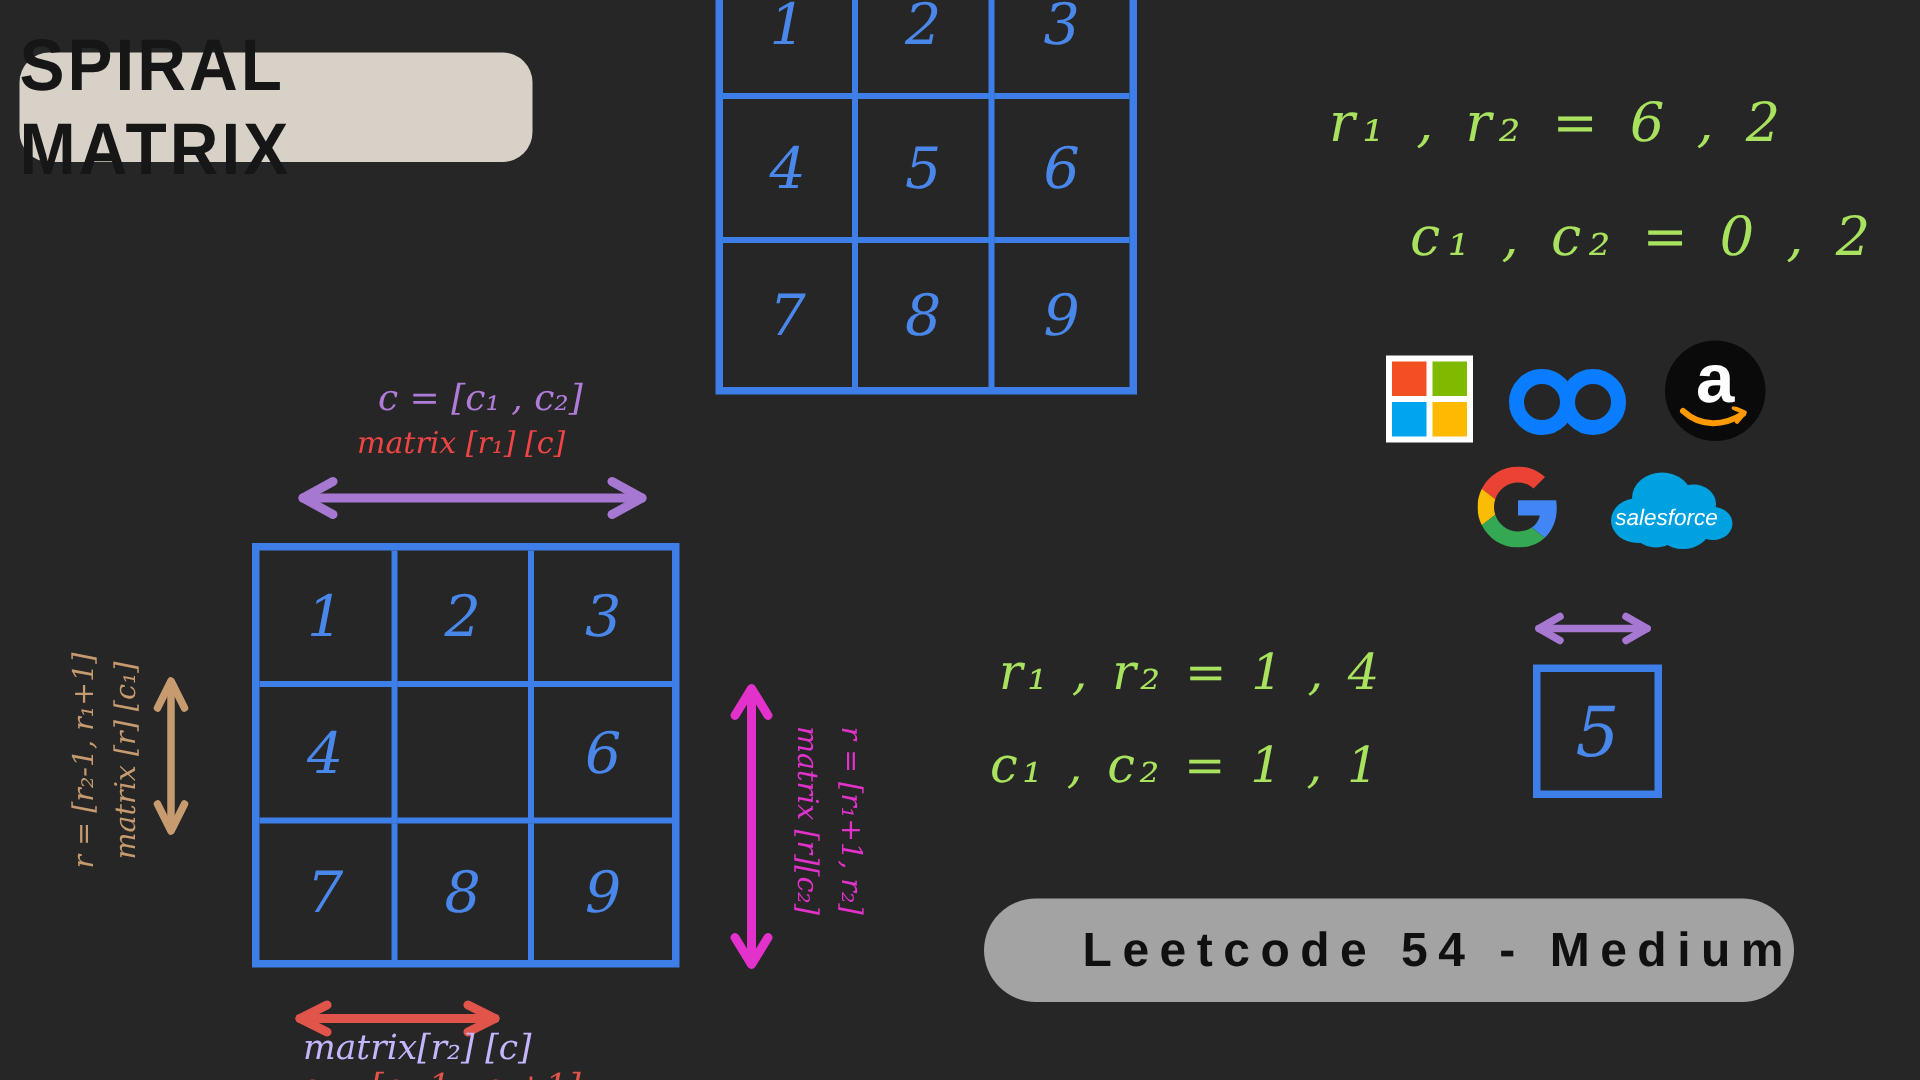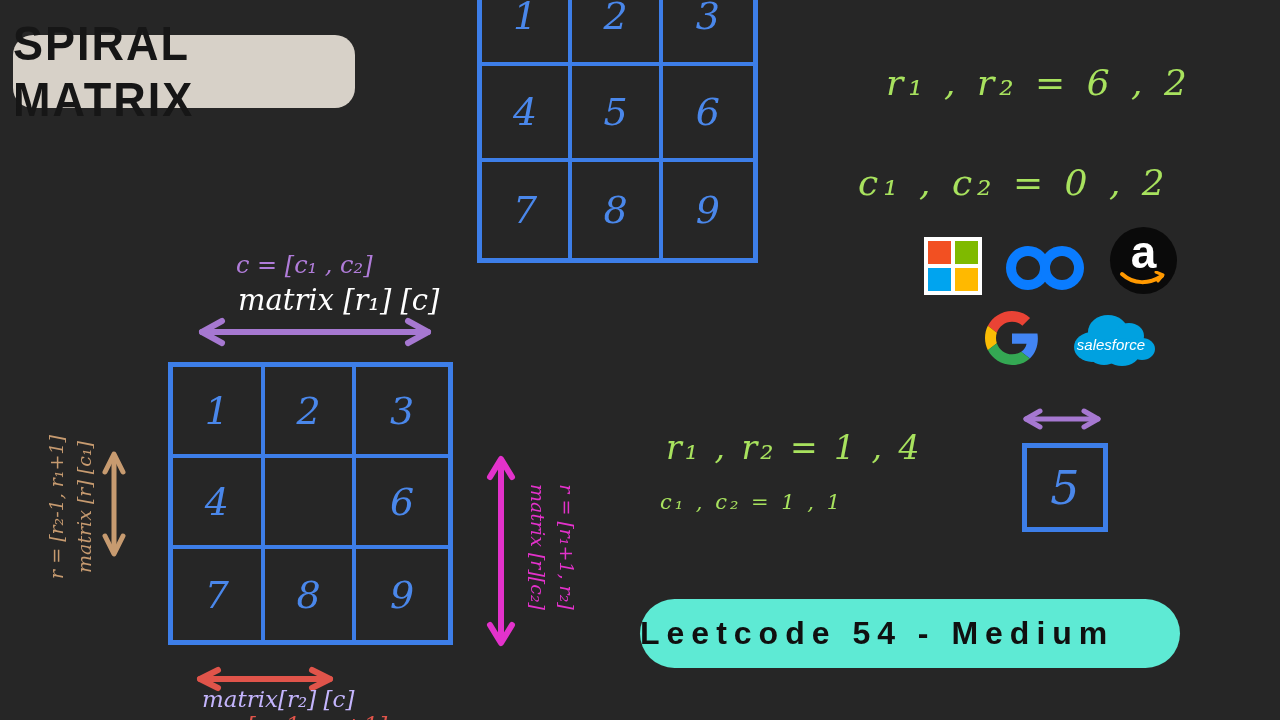--- a/index.html
+++ b/index.html
@@ -4,47 +4,47 @@
 <style>
   html,body{margin:0;padding:0;background:#262626;}
   .stage{position:relative;width:1280px;height:720px;overflow:hidden;background:#262626;
          font-family:"DejaVu Serif",serif;}
 
   
   .title-badge{position:absolute;left:13px;top:35px;width:342px;height:73px;background:#d7d1c8;
      border-radius:20px;display:flex;align-items:center;}
   .title-badge span{font-family:"Liberation Sans",sans-serif;font-weight:bold;font-size:45px;
      letter-spacing:2px;color:#161616;transform:scaleY(1.08);}
-  .diff-badge{position:absolute;left:640px;top:599px;width:540px;height:69px;background:#5eead4;
-     border-radius:36px;display:flex;align-items:center;justify-content:flex-start;}
+  .diff-badge{position:absolute;left:656px;top:599px;width:540px;height:69px;background:#a3a3a3;
+     border-radius:36px;display:flex;align-items:center;justify-content:flex-end;}
   .diff-badge span{font-family:"Liberation Sans",sans-serif;font-weight:bold;font-size:32px;
      letter-spacing:7px;color:#101010;white-space:nowrap;}
 
   
   .matrix{position:absolute;border:5px solid #3d7ee8;display:grid;
      grid-template-columns:repeat(3,1fr);grid-template-rows:repeat(3,1fr);box-sizing:border-box;}
   .matrix .cell{display:flex;align-items:center;justify-content:center;color:#4a87ea;
      font-style:italic;font-size:38px;border-right:4px solid #3d7ee8;border-bottom:4px solid #3d7ee8;}
   .matrix .cell:nth-child(3n){border-right:none;}
   .matrix .cell:nth-child(n+7){border-bottom:none;}
   #matrix-top{left:477px;top:-35px;width:281px;height:298px;}
   #matrix-bottom{left:168px;top:362px;width:285px;height:283px;}
   .single-box{position:absolute;left:1022px;top:443px;width:86px;height:89px;border:5px solid #3d7ee8;
      box-sizing:border-box;display:flex;align-items:center;justify-content:center;
      color:#4a87ea;font-style:italic;font-size:46px;}
 
   
   .hand{position:absolute;font-style:italic;white-space:nowrap;}
   .green{color:#a8e25e;}
   .eq-top1{left:886px;top:62px;font-size:36px;letter-spacing:5px;}
-  .eq-top2{left:858px;top:138px;font-size:36px;letter-spacing:5px;margin-top:24px;}
+  .eq-top2{left:940px;top:138px;font-size:36px;letter-spacing:5px;}
   .eq-mid1{left:666px;top:428px;font-size:33px;letter-spacing:3px;}
-  .eq-mid2{left:660px;top:490px;font-size:21px;letter-spacing:3px;}
-  .purple-l1{left:236px;top:251px;font-size:24px;color:#b07cd9;}
-  .purple-l2{left:238px;top:283px;font-size:29px;color:#ffffff;}
+  .eq-mid2{left:660px;top:490px;font-size:33px;letter-spacing:3px;}
+  .purple-l1{left:252px;top:251px;font-size:24px;color:#b07cd9;}
+  .purple-l2{left:238px;top:283px;font-size:20px;color:#ef4444;}
   .tan-label{left:-24px;top:478px;width:190px;height:58px;transform:rotate(-90deg);
      font-size:19px;line-height:28px;color:#c79b70;text-align:center;}
   .pink-label{left:456px;top:517px;width:190px;height:60px;transform:rotate(90deg);
      font-size:19px;line-height:29px;color:#e332cb;text-align:center;}
   .red-l1{left:202px;top:686px;font-size:23px;color:#c4b5fd;}
   .red-l2{left:200px;top:712px;font-size:23px;color:#e0544a;}
 
   .arrow{position:absolute;}
 
   

